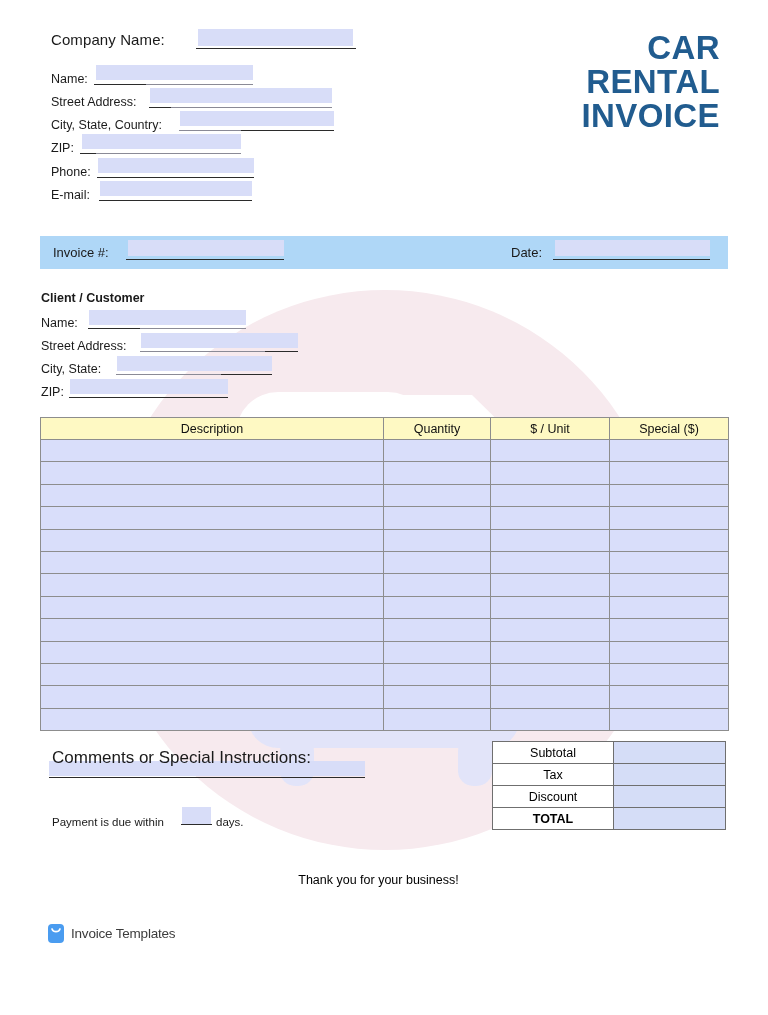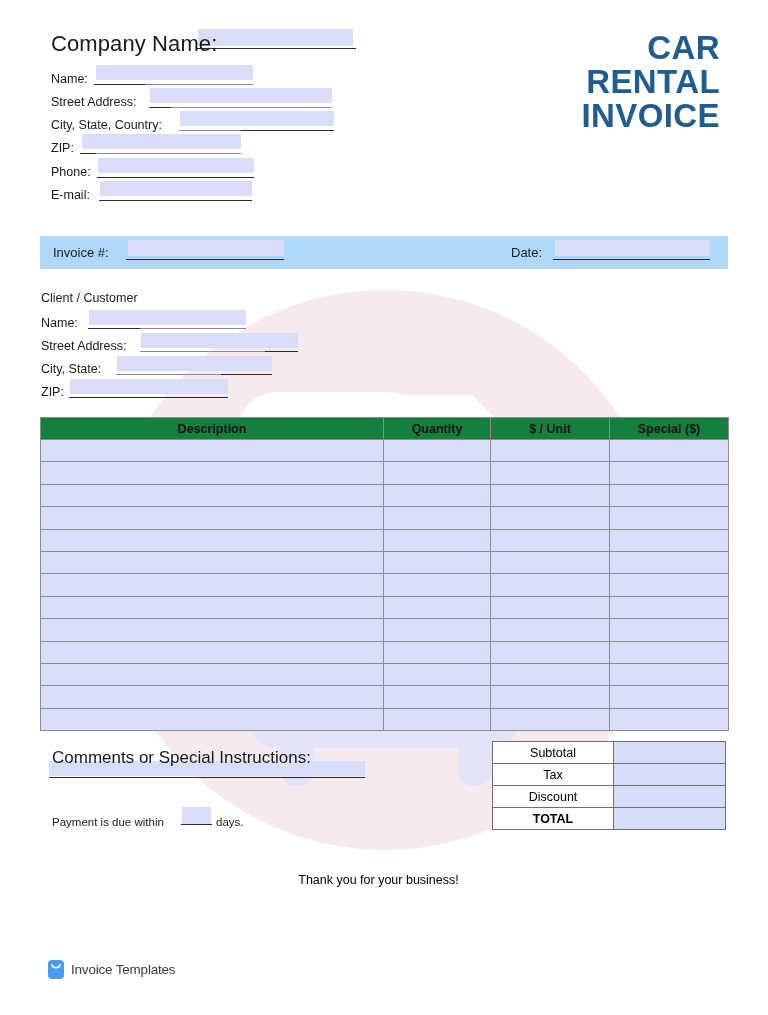--- a/index.html
+++ b/index.html
@@ -41,21 +41,21 @@
   }
   .lbl {
     position: absolute;
     z-index: 4;
     white-space: nowrap;
     color: #1a1a1a;
   }
 
   
   .company-label {
-    font-size: 22px;
+    font-size: 15px;
     letter-spacing: .1px;
   }
   .addr-label { font-size: 12.5px; }
 
   .doc-title {
     position: absolute;
     right: 48px;
     text-align: right;
     color: #215c8f;
     font-size: 33px;
@@ -70,41 +70,41 @@
     position: absolute;
     left: 40px; top: 236px;
     width: 688px; height: 33px;
     background: #afd7f7;
     z-index: 1;
   }
 
   
   .client-head {
     font-size: 12.5px;
-    font-weight: normal;
+    font-weight: bold;
   }
 
   
   #items-table {
     position: absolute;
     left: 40px; top: 417px;
     width: 688px;
     border-collapse: collapse;
     z-index: 2;
     table-layout: fixed;
   }
   #items-table th, #items-table td {
     border: 1px solid #8d8d8d;
     padding: 0;
     height: 21.4px;
   }
   #items-table th {
-    background: #15803d;
+    background: #fef9c3;
     font-size: 12.5px;
-    font-weight: bold;
+    font-weight: normal;
     height: 21px;
     color: #111;
   }
   #items-table td { background: #d9defa; }
 
   
   .comment-label { font-size: 17px; }
   .due-label { font-size: 11.5px; }
 
   
@@ -135,21 +135,21 @@
   .thanks {
     position: absolute;
     left: 0; top: 873px;
     width: 757px;
     text-align: center;
     font-size: 12.5px;
     z-index: 4;
   }
   .brand {
     position: absolute;
-    left: 48px; top: 960px;
+    left: 48px; top: 924px;
     display: flex;
     align-items: center;
     gap: 7px;
     z-index: 4;
   }
   .brand-mark {
     width: 16px; height: 19px;
     border-radius: 4px;
     background: #4a9cf0;
     display: flex;

